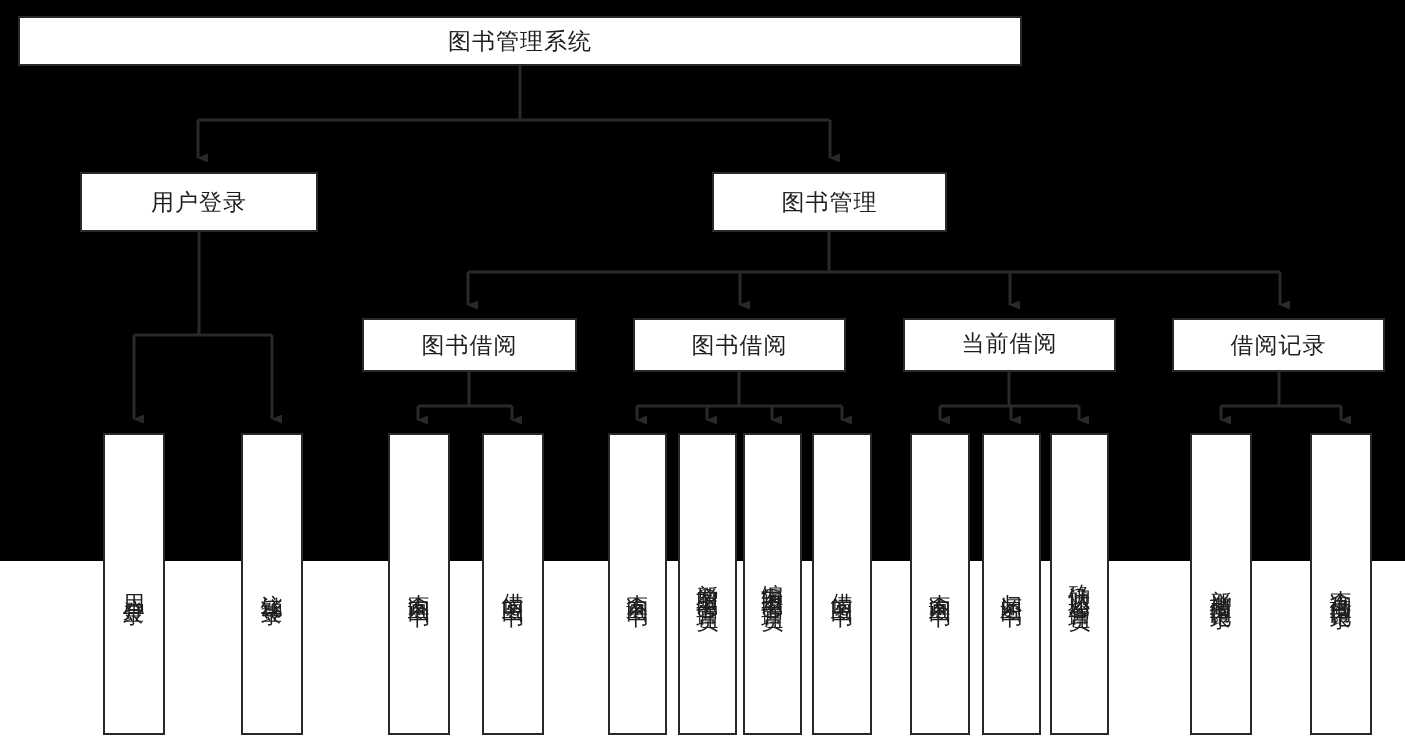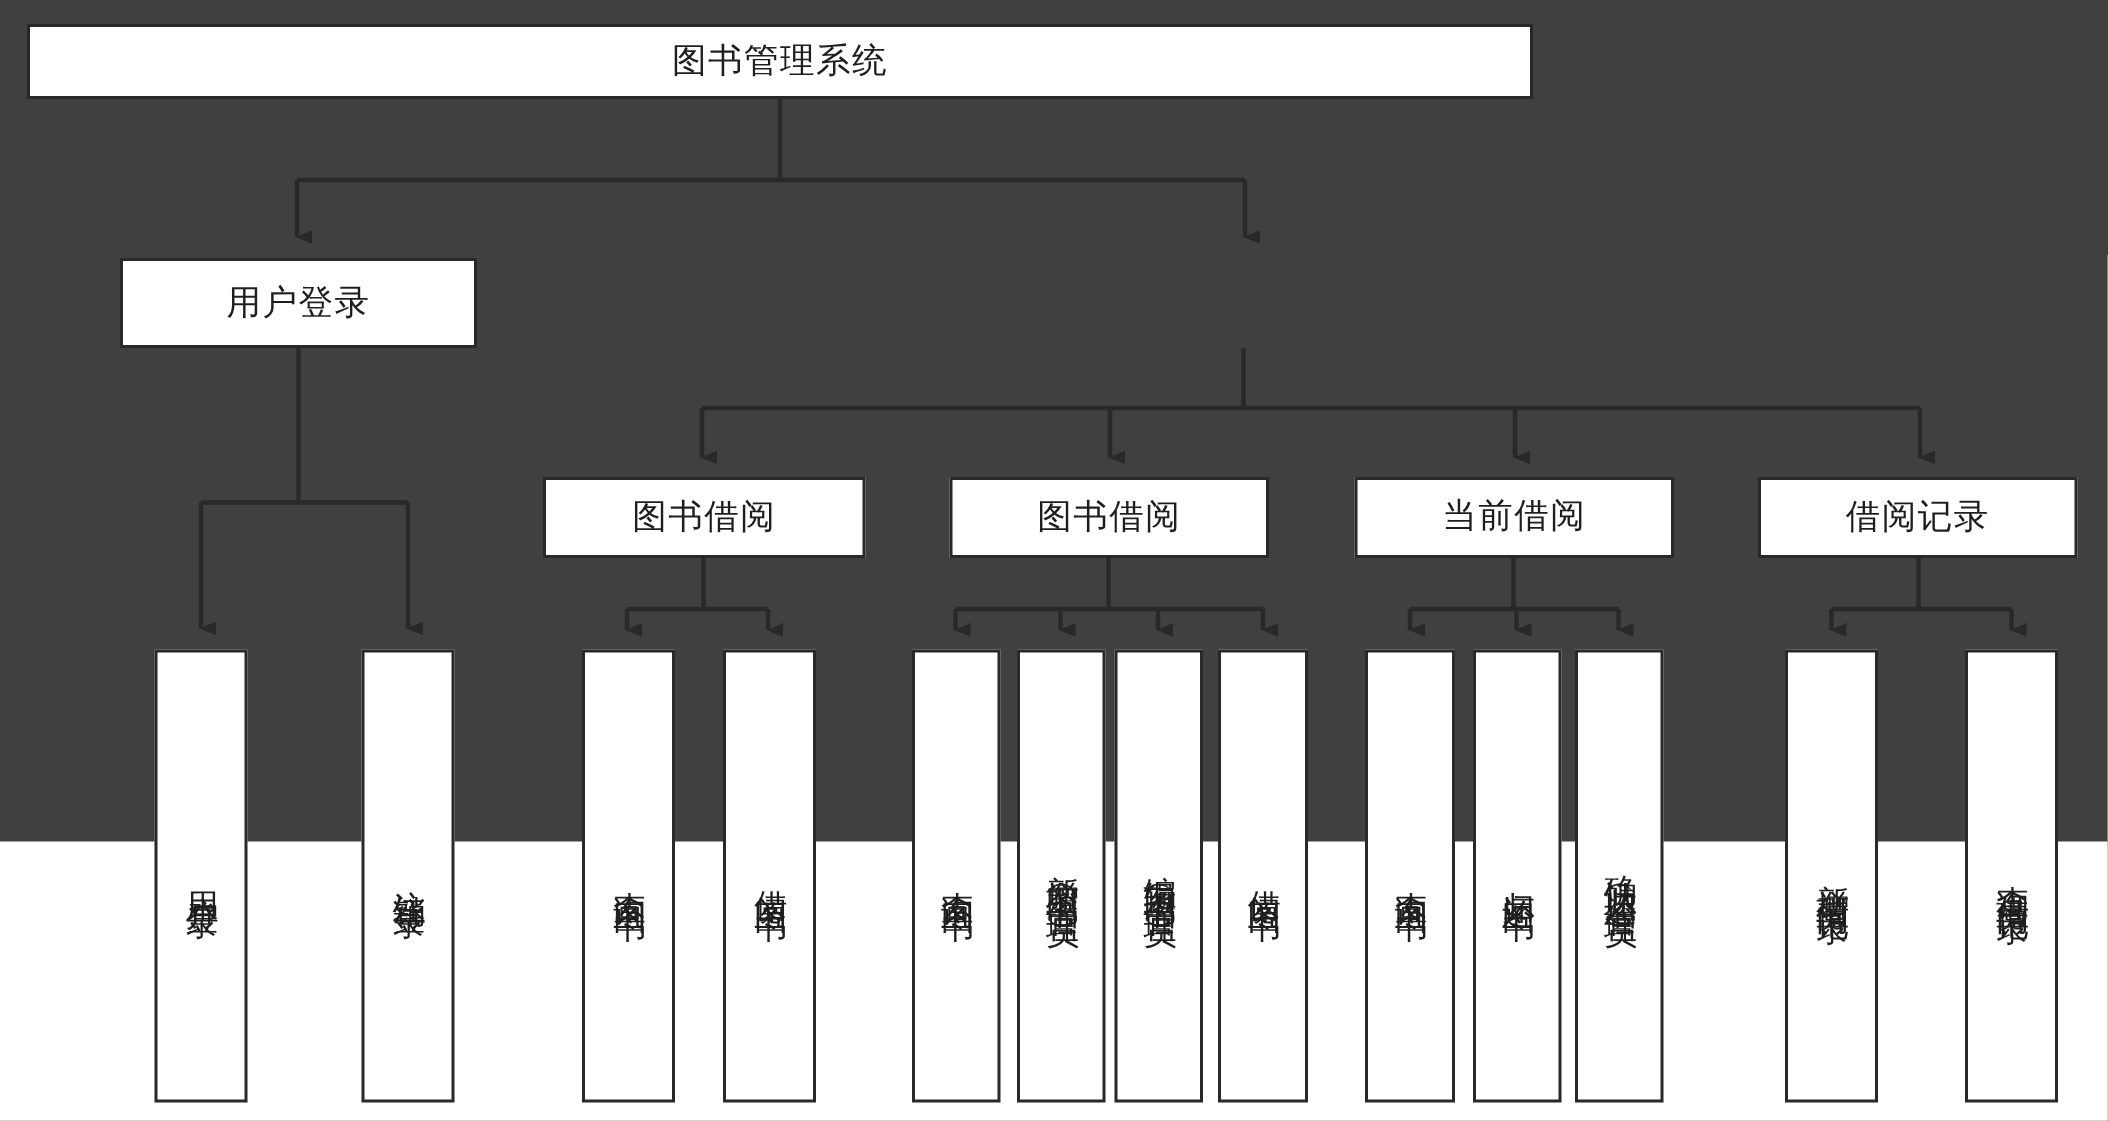--- a/index.html
+++ b/index.html
@@ -10,21 +10,21 @@
   body {
     width: 1405px;
     height: 747px;
     font-family: "DejaVu Sans", "Liberation Sans", sans-serif;
     overflow: hidden;
   }
   #diagram-root {
     position: relative;
     width: 1405px;
     height: 561px;
-    background: #404040;
+    background: #000000;
   }
   svg.edges {
     position: absolute;
     left: 0;
     top: 0;
     width: 1405px;
     height: 747px;
   }
   .node {
     position: absolute;
@@ -120,20 +120,23 @@
     </g>
   </svg>
 
   <div class="node" style="left:18px; top:16px; width:1004px; height:50px;">
     <span class="node-label">图书管理系统</span>
   </div>
 
   <div class="node" style="left:80px; top:172px; width:238px; height:60px;">
     <span class="node-label">用户登录</span>
   </div>
+  <div class="node" style="left:712px; top:172px; width:235px; height:60px;">
+    <span class="node-label">图书管理</span>
+  </div>
 
   <div class="node" style="left:362px; top:318px; width:215px; height:54px;">
     <span class="node-label">图书借阅</span>
   </div>
   <div class="node" style="left:633px; top:318px; width:213px; height:54px;">
     <span class="node-label">图书借阅</span>
   </div>
   <div class="node" style="left:903px; top:318px; width:213px; height:54px;font-family:Liberation Mono, monospace;">
     <span class="node-label">当前借阅</span>
   </div>

